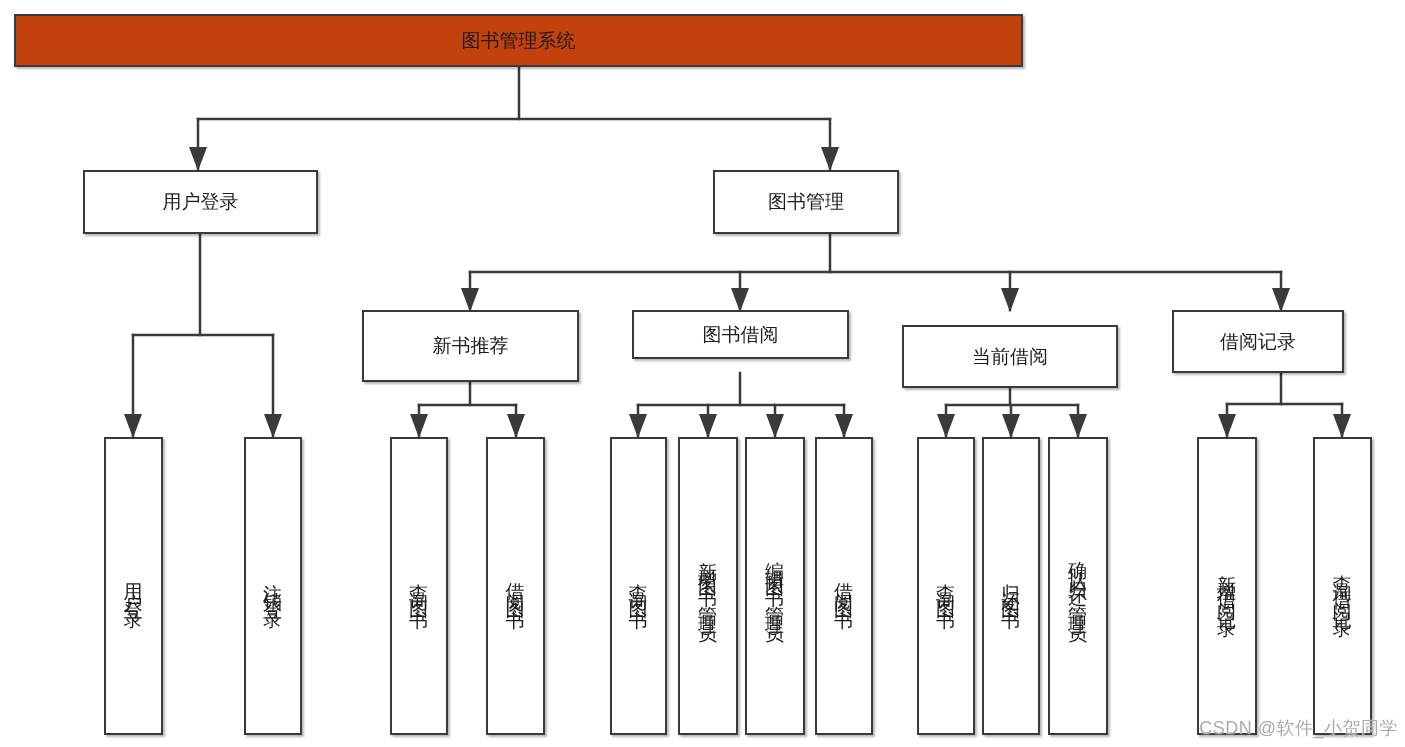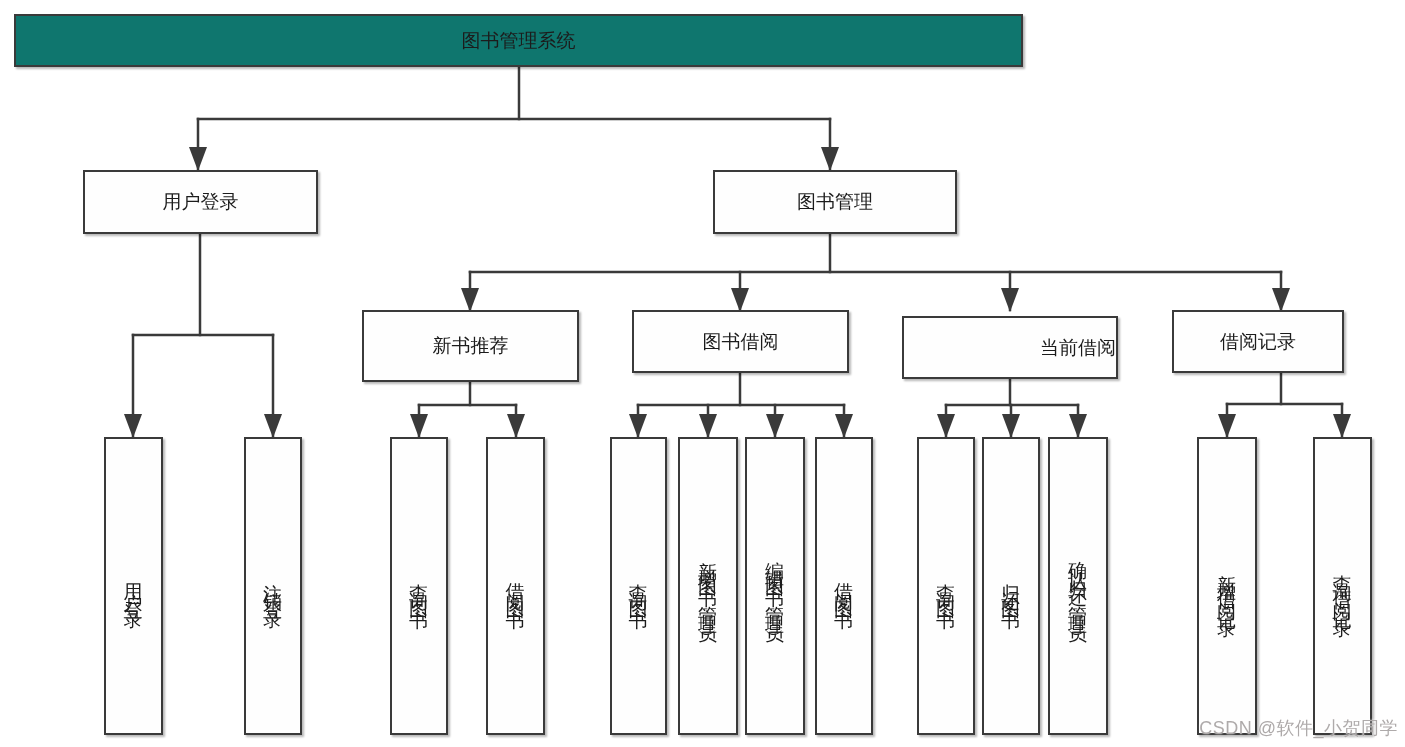--- a/index.html
+++ b/index.html
@@ -102,36 +102,36 @@
       <polygon points="699,414 717,414 708,438" fill="#3a3a3a"></polygon>
       <polygon points="766,414 784,414 775,438" fill="#3a3a3a"></polygon>
       <polygon points="835,414 853,414 844,438" fill="#3a3a3a"></polygon>
       <polygon points="937,414 955,414 946,438" fill="#3a3a3a"></polygon>
       <polygon points="1002,414 1020,414 1011,438" fill="#3a3a3a"></polygon>
       <polygon points="1069,414 1087,414 1078,438" fill="#3a3a3a"></polygon>
       <polygon points="1218,414 1236,414 1227,438" fill="#3a3a3a"></polygon>
       <polygon points="1333,414 1351,414 1342,438" fill="#3a3a3a"></polygon>
     </svg>
   <div class="watermark" style="color: rgb(174, 170, 170);">CSDN @软件_小贺同学</div>
-<div class="node h" style="left: 14px; top: 14px; width: 1009px; height: 53px; border: 2.5px solid rgb(58, 58, 58); background: #0f766e; color: rgb(28, 28, 28);">
+<div class="node h" style="left: 14px; top: 14px; width: 1009px; height: 53px; border: 2.5px solid rgb(58, 58, 58); background: #c2410c; color: rgb(28, 28, 28);">
       <span class="lbl">图书管理系统</span>
     </div>
     <div class="node h" style="left: 83px; top: 170px; width: 235px; height: 64px; border: 2.5px solid rgb(58, 58, 58); background: rgb(254, 254, 254); color: rgb(28, 28, 28);">
       <span class="lbl">用户登录</span>
     </div>
-    <div class="node h" style="left: 713px; top: 170px; width: 244px; height: 64px; border: 2.5px solid rgb(58, 58, 58); background: rgb(254, 254, 254); color: rgb(28, 28, 28);">
+    <div class="node h" style="left: 713px; top: 170px; width: 186px; height: 64px; border: 2.5px solid rgb(58, 58, 58); background: rgb(254, 254, 254); color: rgb(28, 28, 28);">
       <span class="lbl">图书管理</span>
     </div>
     <div class="node h" style="left: 362px; top: 310px; width: 217px; height: 72px; border: 2.5px solid rgb(58, 58, 58); background: rgb(254, 254, 254); color: rgb(28, 28, 28);">
       <span class="lbl">新书推荐</span>
     </div>
-    <div class="node h" style="left: 632px; top: 310px; width: 217px; height: 63px; border: 2.5px solid rgb(58, 58, 58); background: rgb(254, 254, 254); color: rgb(28, 28, 28);">
+    <div class="node h" style="left: 632px; top: 310px; width: 217px; height: 49px; border: 2.5px solid rgb(58, 58, 58); background: rgb(254, 254, 254); color: rgb(28, 28, 28);">
       <span class="lbl">图书借阅</span>
     </div>
-    <div class="node h" style="left: 902px; top: 316px; width: 216px; height: 63px; border: 2.5px solid rgb(58, 58, 58); background: rgb(254, 254, 254); color: rgb(28, 28, 28); justify-content: flex-end;">
+    <div class="node h" style="left: 902px; top: 325px; width: 216px; height: 63px; border: 2.5px solid rgb(58, 58, 58); background: rgb(254, 254, 254); color: rgb(28, 28, 28);">
       <span class="lbl">当前借阅</span>
     </div>
     <div class="node h" style="left: 1172px; top: 310px; width: 172px; height: 63px; border: 2.5px solid rgb(58, 58, 58); background: rgb(254, 254, 254); color: rgb(28, 28, 28);">
       <span class="lbl">借阅记录</span>
     </div>
     <div class="node v" style="left: 104px; top: 437px; width: 59px; height: 298px; border: 2.5px solid rgb(58, 58, 58); background: rgb(254, 254, 254); color: rgb(28, 28, 28);">
       <span class="lbl">用户登录</span>
     </div>
     <div class="node v" style="left: 244px; top: 437px; width: 58px; height: 298px; border: 2.5px solid rgb(58, 58, 58); background: rgb(254, 254, 254); color: rgb(28, 28, 28);">
       <span class="lbl">注销登录</span>

